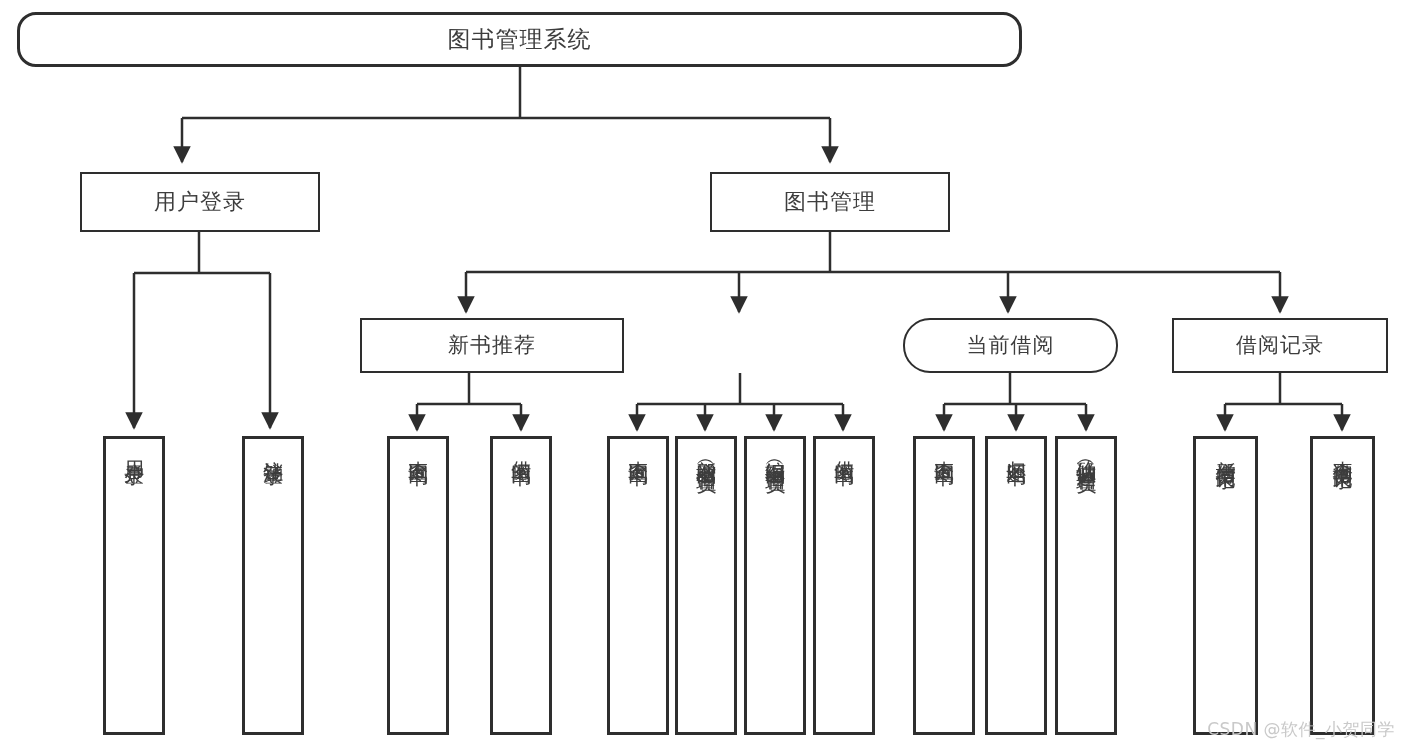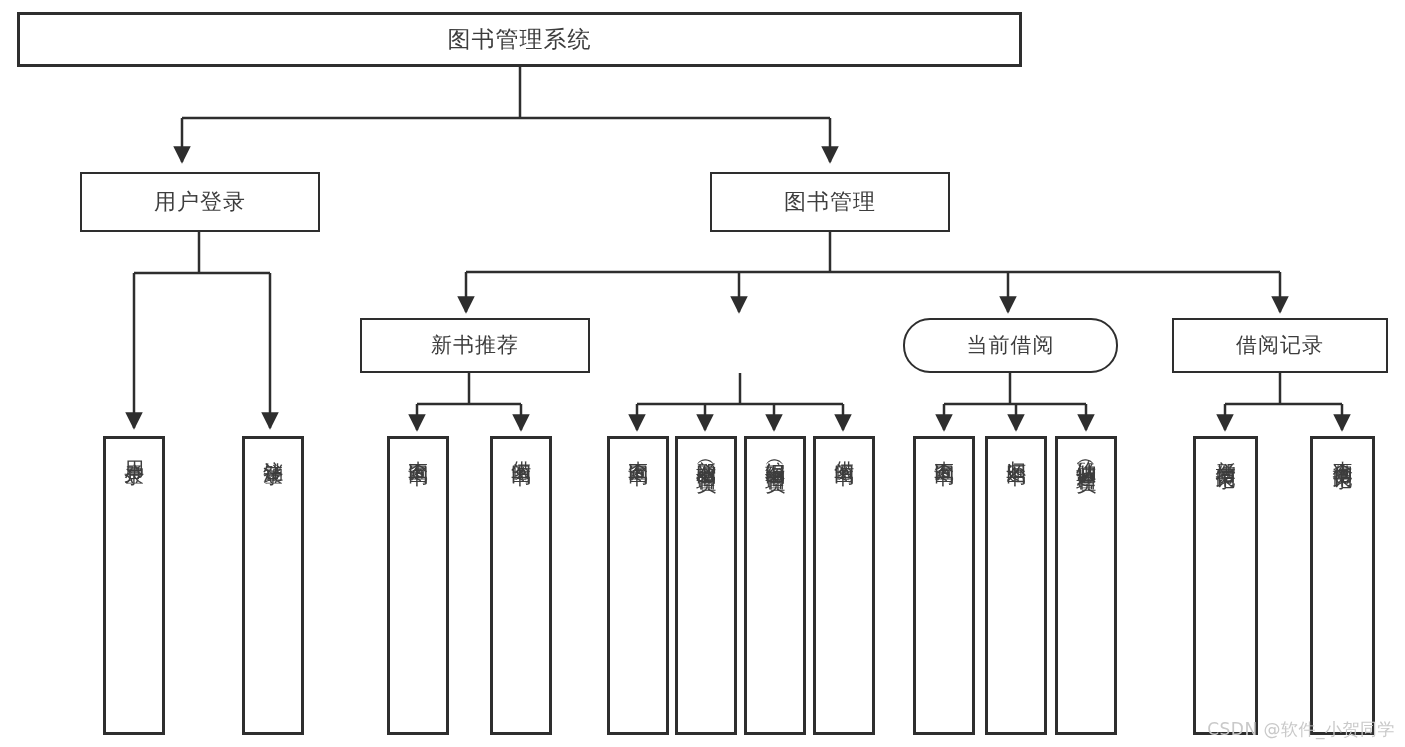--- a/index.html
+++ b/index.html
@@ -38,21 +38,21 @@
   }
   .node.leaf .label{
     writing-mode:vertical-rl;
     text-orientation:upright;
     font-size:20px;
     line-height:1.08;
     letter-spacing:2px;
     white-space:normal;
     max-height:290px;
   }
-  .node.root{border-width:3px;}
+  .node.root{border-width:3px;border-radius:19px;}
   .node.root .label{font-size:23px;}
   .node.l2{border-width:2px;}
   .node.l2 .label{font-size:22px;}
   .node.l3 .label{font-size:21px;}
 
   #watermark{
     position:absolute;
     right:10px;bottom:6px;
     font-size:17px;
     color:#c9c9c9;
@@ -123,21 +123,21 @@
     <span class="label">图书管理系统</span>
   </div>
 
   <div class="node l2" style="left:80px;top:172px;width:240px;height:60px;">
     <span class="label">用户登录</span>
   </div>
   <div class="node l2" style="left:710px;top:172px;width:240px;height:60px;text-align:center;">
     <span class="label">图书管理</span>
   </div>
 
-  <div class="node l3" style="left:360px;top:318px;width:230px;height:55px;">
+  <div class="node l3" style="left:360px;top:318px;width:264px;height:55px;">
     <span class="label">新书推荐</span>
   </div>
   <div class="node l3" style="left:903px;top:318px;width:215px;height:55px;border-radius:27px;">
     <span class="label">当前借阅</span>
   </div>
   <div class="node l3" style="left:1172px;top:318px;width:216px;height:55px;">
     <span class="label">借阅记录</span>
   </div>
 
   <div class="node leaf" style="left:103px;top:436px;width:62px;height:299px;">

